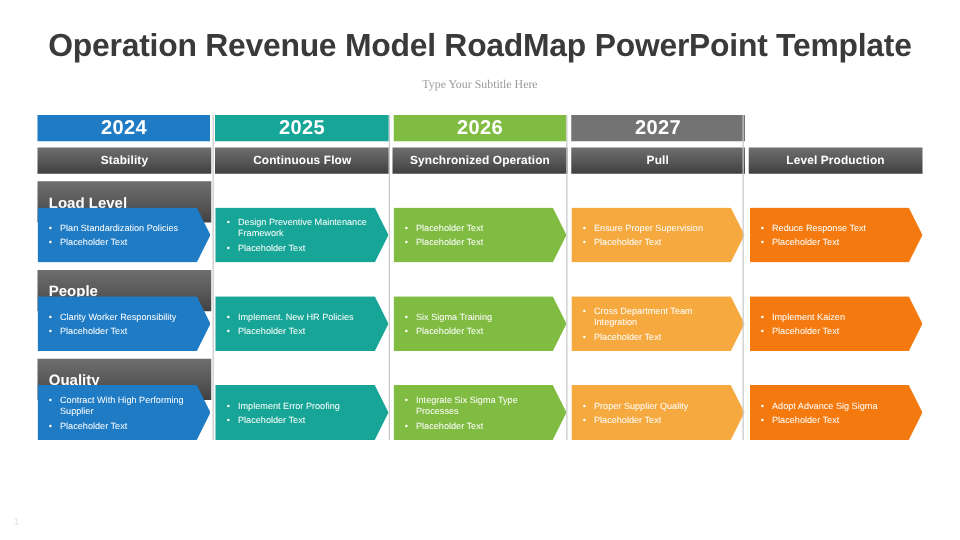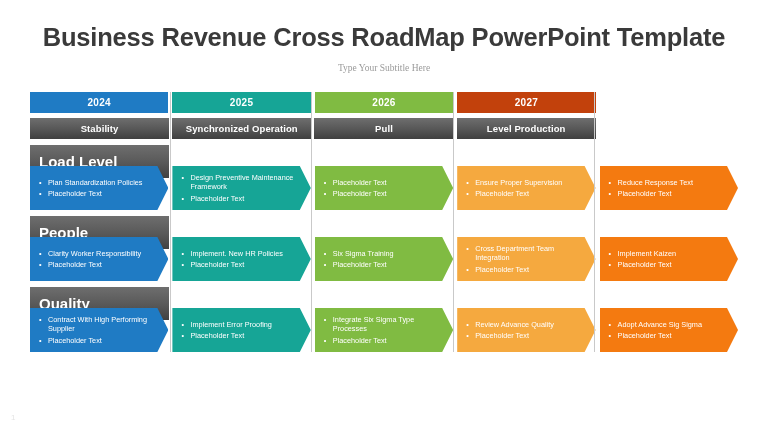--- a/index.html
+++ b/index.html
@@ -49,21 +49,21 @@
     grid-template-columns: repeat(5, 1fr);
     column-gap: 4px;
   }
 
   
   #year-row { height: 21px; }
   .year-cell {
     display: flex;
     align-items: center;
     justify-content: center;
-    font-size: 10px;
+    font-size: 16px;
     font-weight: bold;
     color: #ffffff;
     letter-spacing: 0.3px;
   }
 
   
   #phase-row {
     height: 21px;
     margin-top: 5px;
     column-gap: 3px;
@@ -86,21 +86,21 @@
     margin-top: 6px;
   }
   .cat-bar {
     width: 139px;
     height: 33px;
     background: linear-gradient(to bottom, #6e6e6e 0%, #585858 55%, #414141 100%);
     display: flex;
     align-items: center;
     padding-left: 9px;
     box-sizing: border-box;
-    font-size: 15px;
+    font-size: 12px;
     font-weight: bold;
     color: #ffffff;
   }
 
   
   .content-row {
     margin-top: 4px;
     height: 44px;
     column-gap: 4px;
   }
@@ -144,33 +144,34 @@
     left: 11px;
     bottom: 10px;
     font-size: 8px;
     color: #e4e4e4;
   }
 </style>
 </head>
 <body>
 
 <div id="title-block">
-  <div id="slide-title">Business Revenue Cross RoadMap PowerPoint Template</div>
+  <div id="slide-title">Operation Revenue Model RoadMap PowerPoint Template</div>
   <div id="slide-subtitle">Type Your Subtitle Here</div>
 </div>
 
 <div id="matrix">
   <div id="year-row" class="grid5">
       <div class="year-cell" style="background: rgb(31, 123, 196);">2024</div>
       <div class="year-cell" style="background: rgb(22, 165, 150);">2025</div>
       <div class="year-cell" style="background: rgb(128, 187, 66);">2026</div>
-      <div class="year-cell" style="background: #c2410c;">2027</div>
+      <div class="year-cell" style="background: #737373;">2027</div>
     </div>
   <div id="phase-row" class="grid5">
       <div class="phase-cell">Stability</div>
+      <div class="phase-cell">Continuous Flow</div>
       <div class="phase-cell">Synchronized Operation</div>
       <div class="phase-cell">Pull</div>
       <div class="phase-cell">Level Production</div>
     </div>
   <div id="rows-container">
       <div class="cat-bar-row">
         <div class="cat-bar">Load Level</div>
       </div>
       <div class="grid5 content-row">
         <div class="chev" style="background: rgb(31, 123, 196);">
@@ -309,21 +310,21 @@
             <span class="bullet-text">Integrate Six Sigma Type Processes</span>
           </div>
           <div class="bullet-line">
             <span class="bullet-dot">•</span>
             <span class="bullet-text">Placeholder Text</span>
           </div>
         </div>
         <div class="chev" style="background: rgb(245, 169, 63);">
           <div class="bullet-line">
             <span class="bullet-dot">•</span>
-            <span class="bullet-text">Review Advance Quality</span>
+            <span class="bullet-text">Proper Supplier Quality</span>
           </div>
           <div class="bullet-line">
             <span class="bullet-dot">•</span>
             <span class="bullet-text">Placeholder Text</span>
           </div>
         </div>
         <div class="chev" style="background: rgb(244, 122, 16);">
           <div class="bullet-line">
             <span class="bullet-dot">•</span>
             <span class="bullet-text">Adopt Advance Sig Sigma</span>

